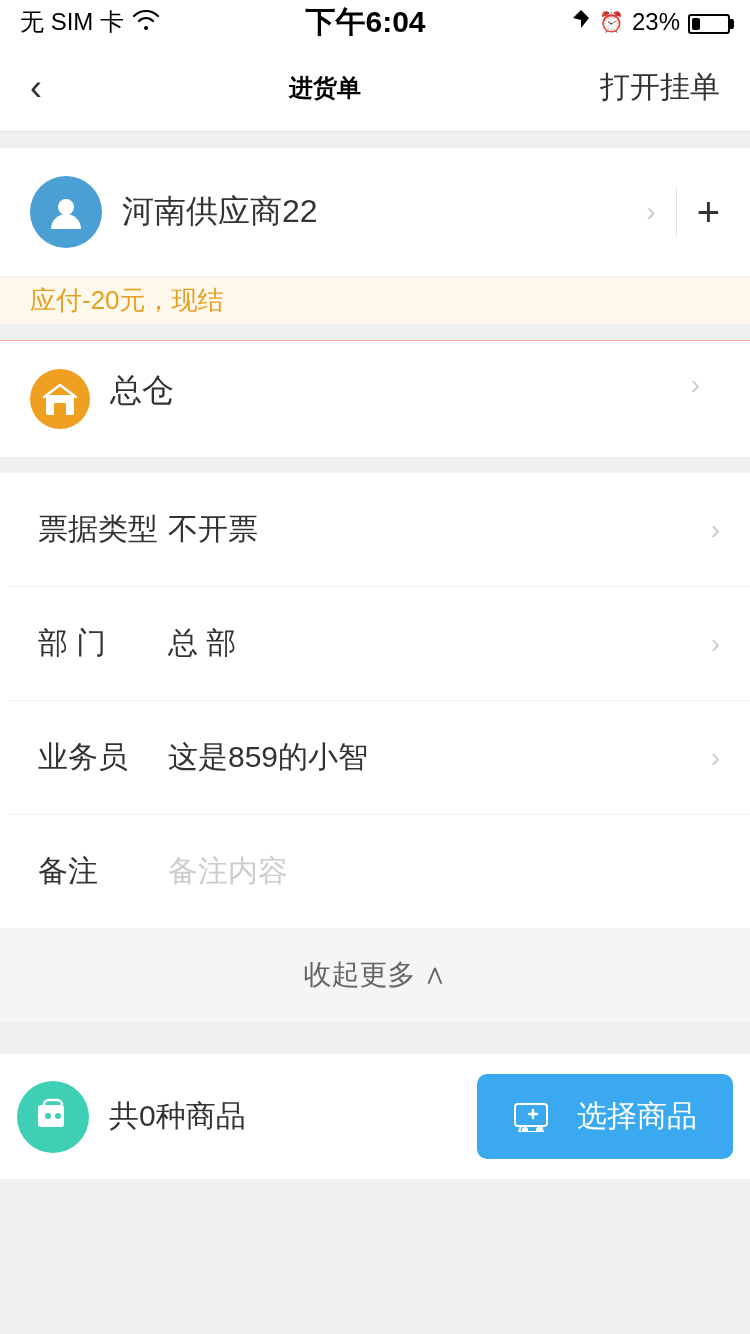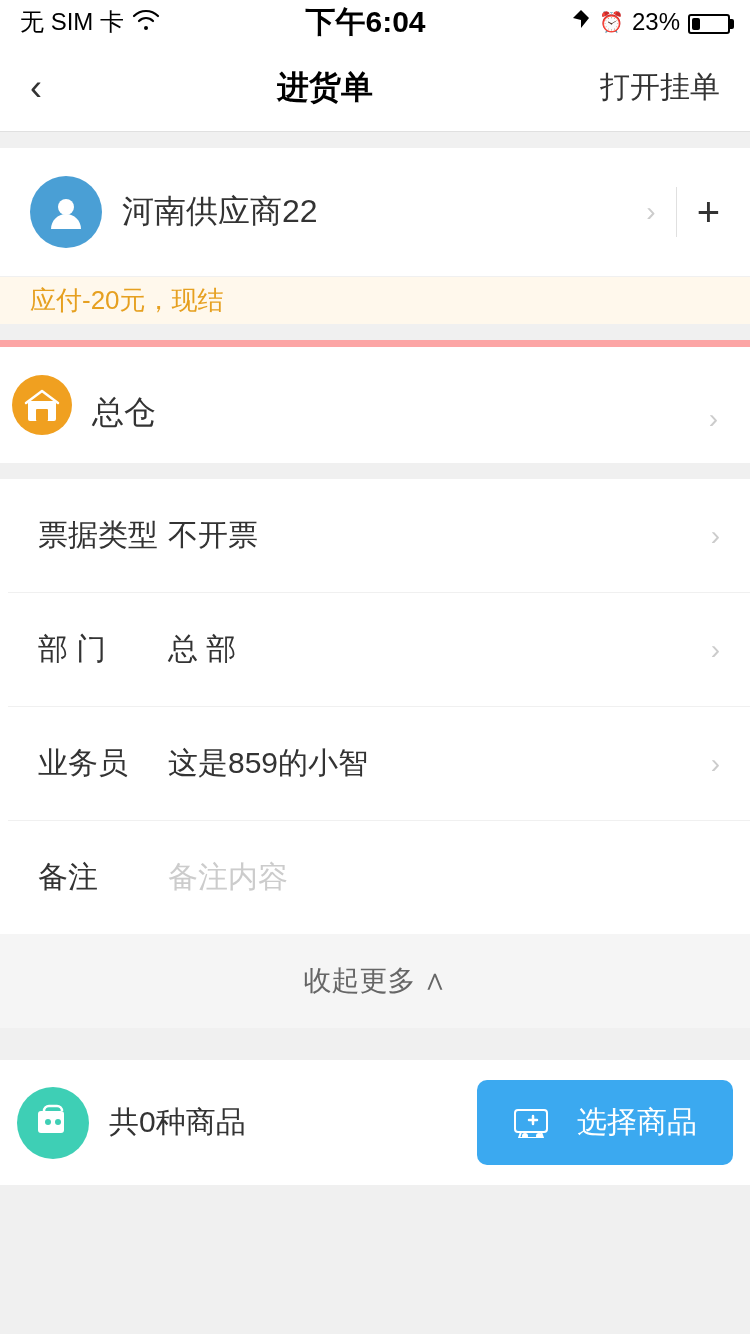--- a/index.html
+++ b/index.html
@@ -47,21 +47,21 @@
       justify-content: space-between;
       padding: 0 30px;
       border-bottom: 1px solid #e0e0e0;
     }
     .nav-back {
       font-size: 36px;
       color: #333;
       cursor: pointer;
     }
     .nav-title {
-      font-size: 32px;
+      font-size: 24px;
       font-weight: 600;
       color: #000;
       margin-left: 8px;
     }
     .nav-action {
       font-size: 30px;
       color: #333;
       cursor: pointer;
     }
 
@@ -107,24 +107,24 @@
     .notice-bar {
       background: #fff8ec;
       padding: 6px 30px;
       font-size: 26px;
       color: #e6a020;
     }
 
     
     .warehouse-row {
       display: flex;
-      align-items: flex-end;
-      padding: 28px 12px;
-      background: #fff;
-      border-top: 7px solid #fca5a5;
+      align-items: flex-start;
+      padding: 28px 30px;
+      background: #fff;
+      border-top: 1px solid #fca5a5;
     }
     .warehouse-icon-wrap {
       width: 60px; height: 60px; border-radius: 50%; background: #f0a020;
       display: flex; align-items: center; justify-content: center;
       margin-right: 20px; flex-shrink: 0;
     }
     .warehouse-label {
       flex: 1; font-size: 32px; color: #333;
     }
 

